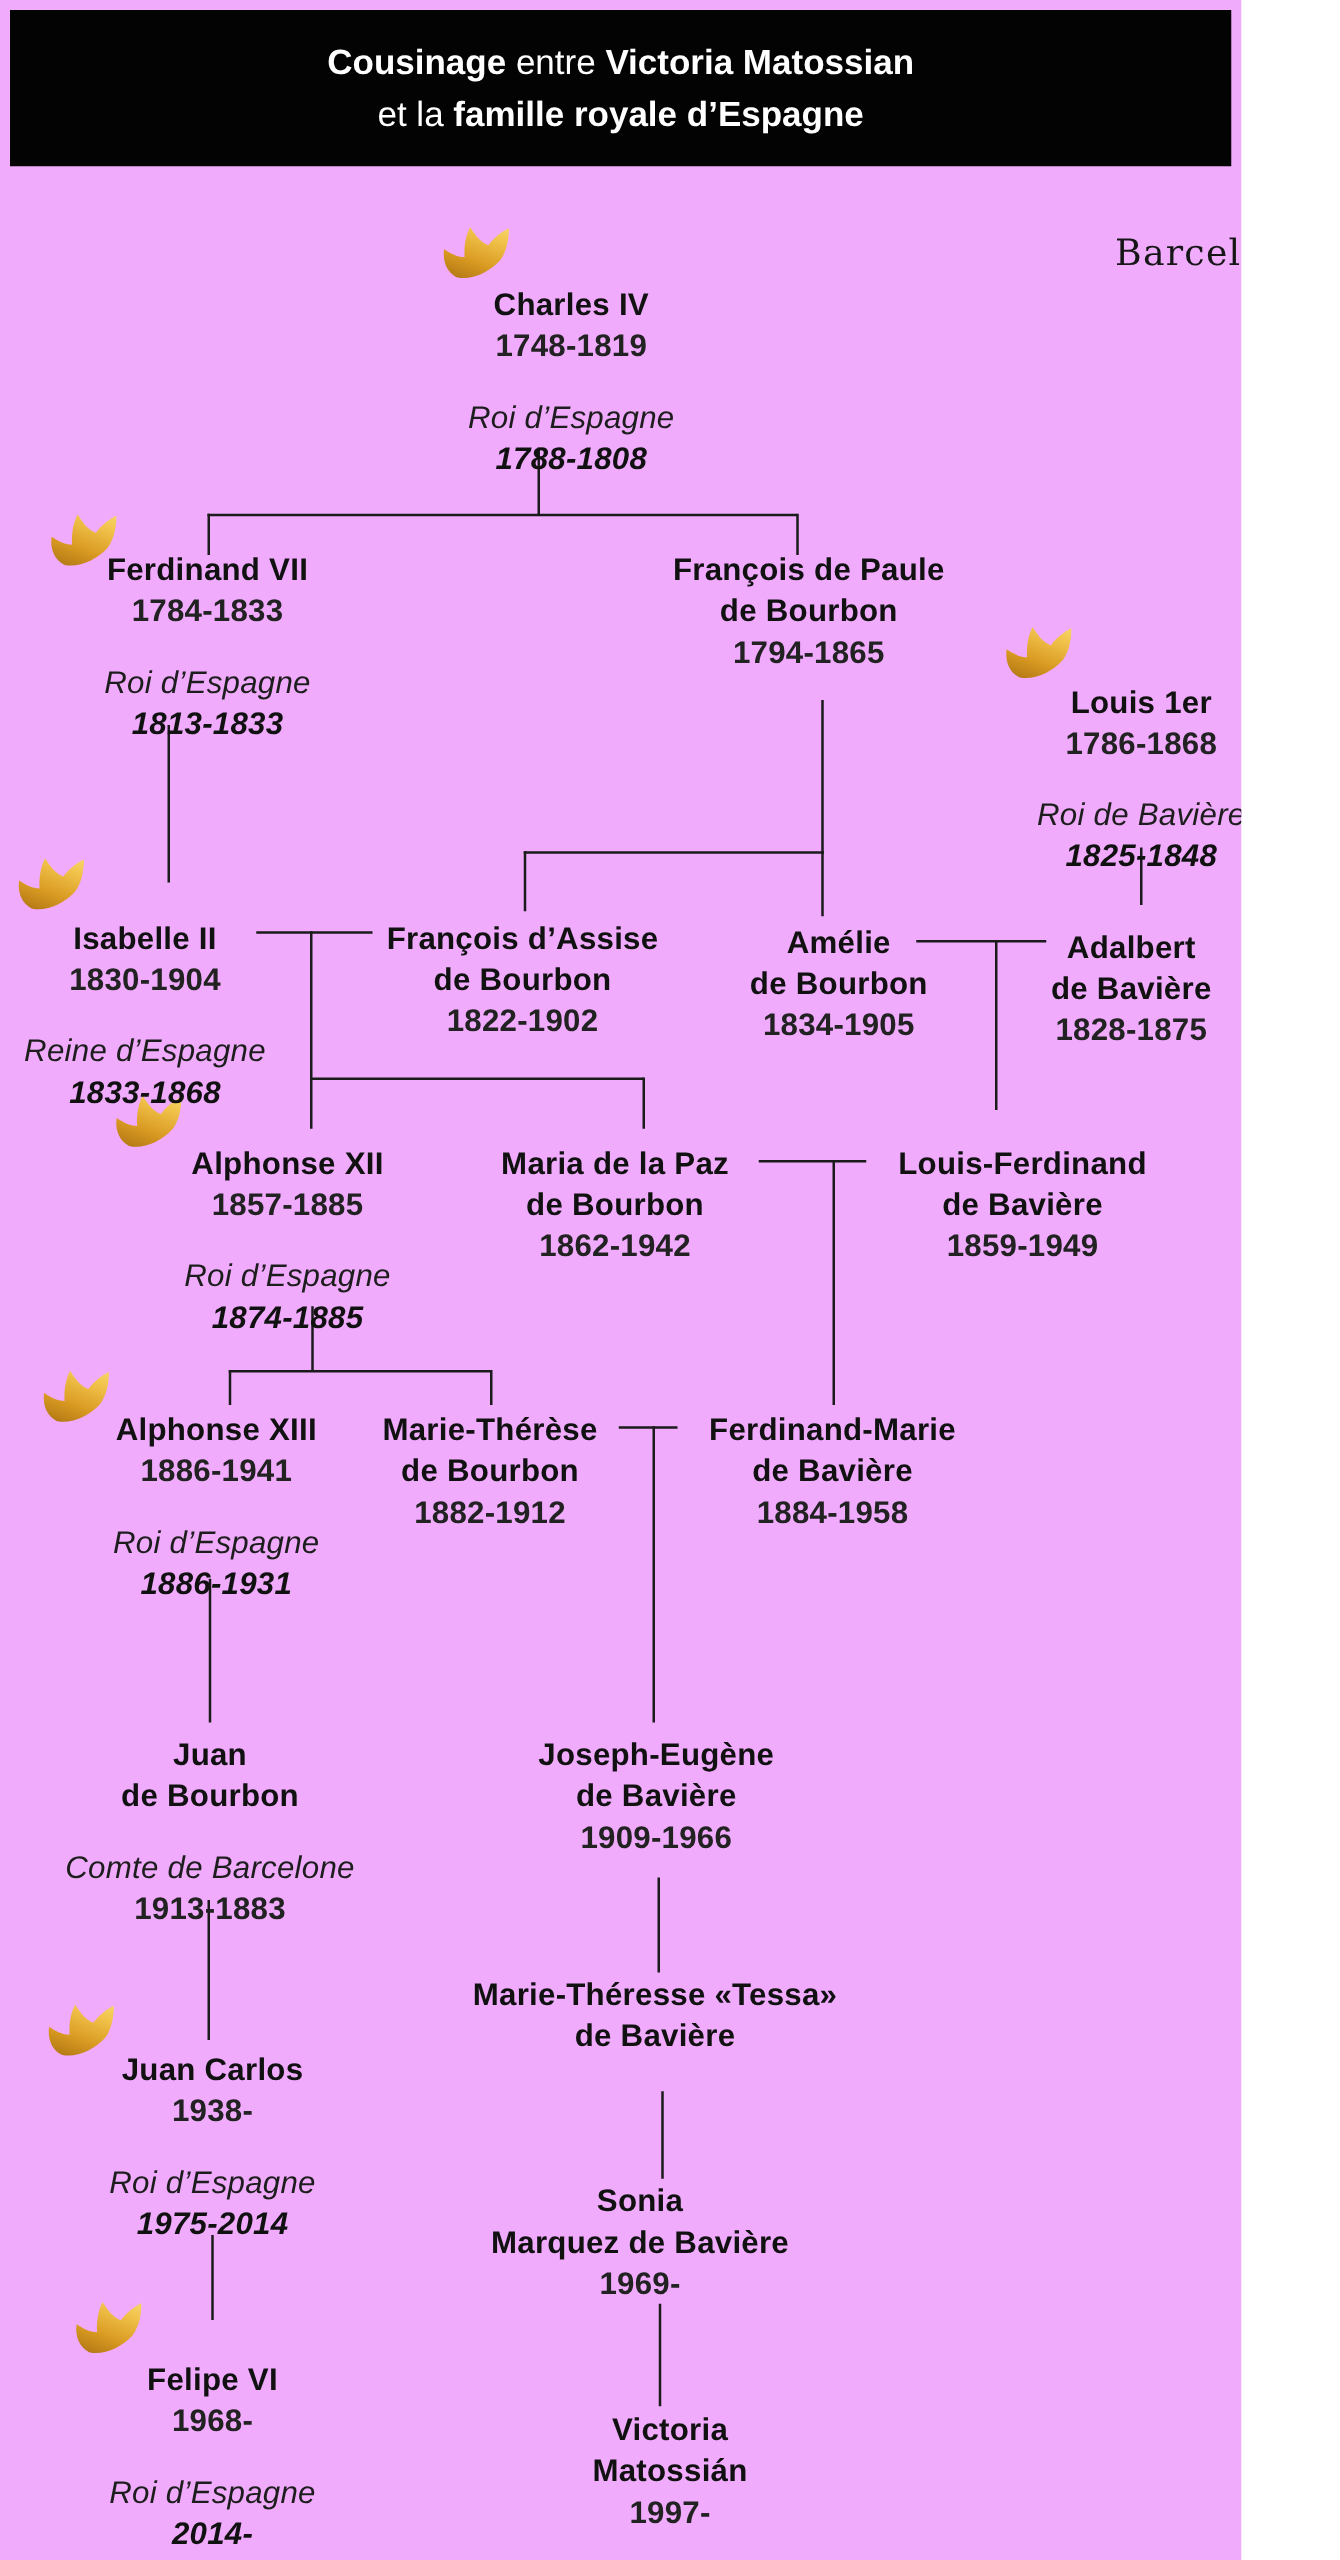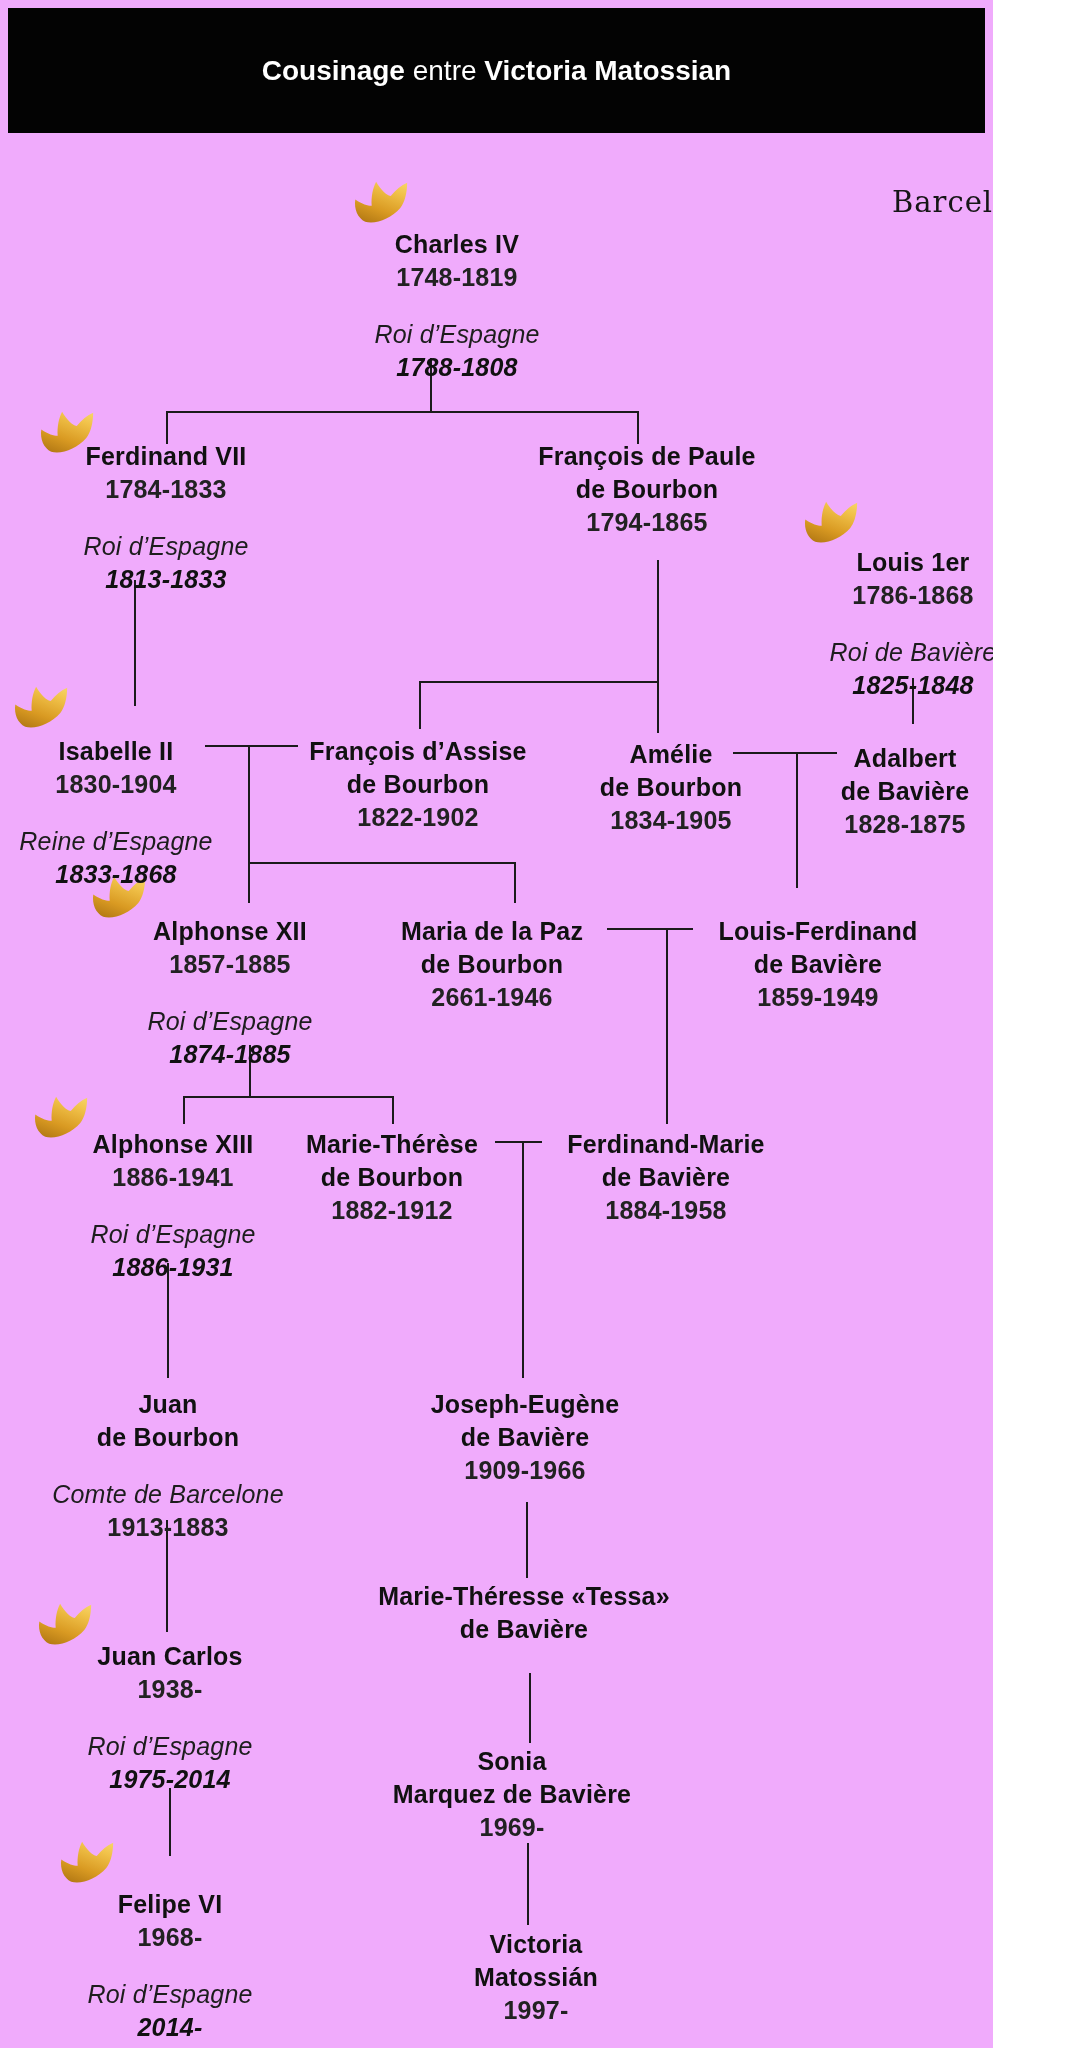--- a/index.html
+++ b/index.html
@@ -73,20 +73,21 @@
         <stop offset="1" stop-color="#f9e07a"></stop>
       </linearGradient>
       <symbol id="crown" viewBox="0 0 120 90">
         <path d="M16,76 C4,66 1,48 8,31 C19,43 27,48 35,50 C38,33 45,18 54,8 C59,25 66,36 74,41 C86,32 98,26 110,24 C105,43 97,58 86,67 C64,82 34,86 16,76 Z" fill="url(#gg)"></path>
       </symbol>
     </defs>
   </svg>
 
   <div class="banner">
     <div class="tline"><b>Cousinage</b><span> entre </span><b>Victoria Matossian</b></div>
+    <div class="tline"><span>et la </span><b>famille royale d’Espagne</b></div>
   </div>
 
   <div class="logo">
     <span class="logo-h">Barcelone</span>
   </div>
 
   <div class="vl" style="left:430px;top:358px;height:54px"></div>
   <div class="hl" style="left:166px;top:411px;width:472px"></div>
   <div class="vl" style="left:166px;top:411px;height:33px"></div>
   <div class="vl" style="left:637px;top:411px;height:33px"></div>
@@ -197,21 +198,21 @@
   <div class="node p-alf12">
     <div class="nm">Alphonse XII</div>
     <div class="dt">1857-1885</div>
     <div class="ti">Roi d’Espagne</div>
     <div class="rg">1874-1885</div>
   </div>
 
   <div class="node p-paz">
     <div class="nm">Maria de la Paz</div>
     <div class="nm">de Bourbon</div>
-    <div class="dt">2661-1946</div>
+    <div class="dt">1862-1942</div>
   </div>
 
   <div class="node p-louisferd">
     <div class="nm">Louis-Ferdinand</div>
     <div class="nm">de Bavière</div>
     <div class="dt">1859-1949</div>
   </div>
 
   <div class="node p-alf13">
     <div class="nm">Alphonse XIII</div>

